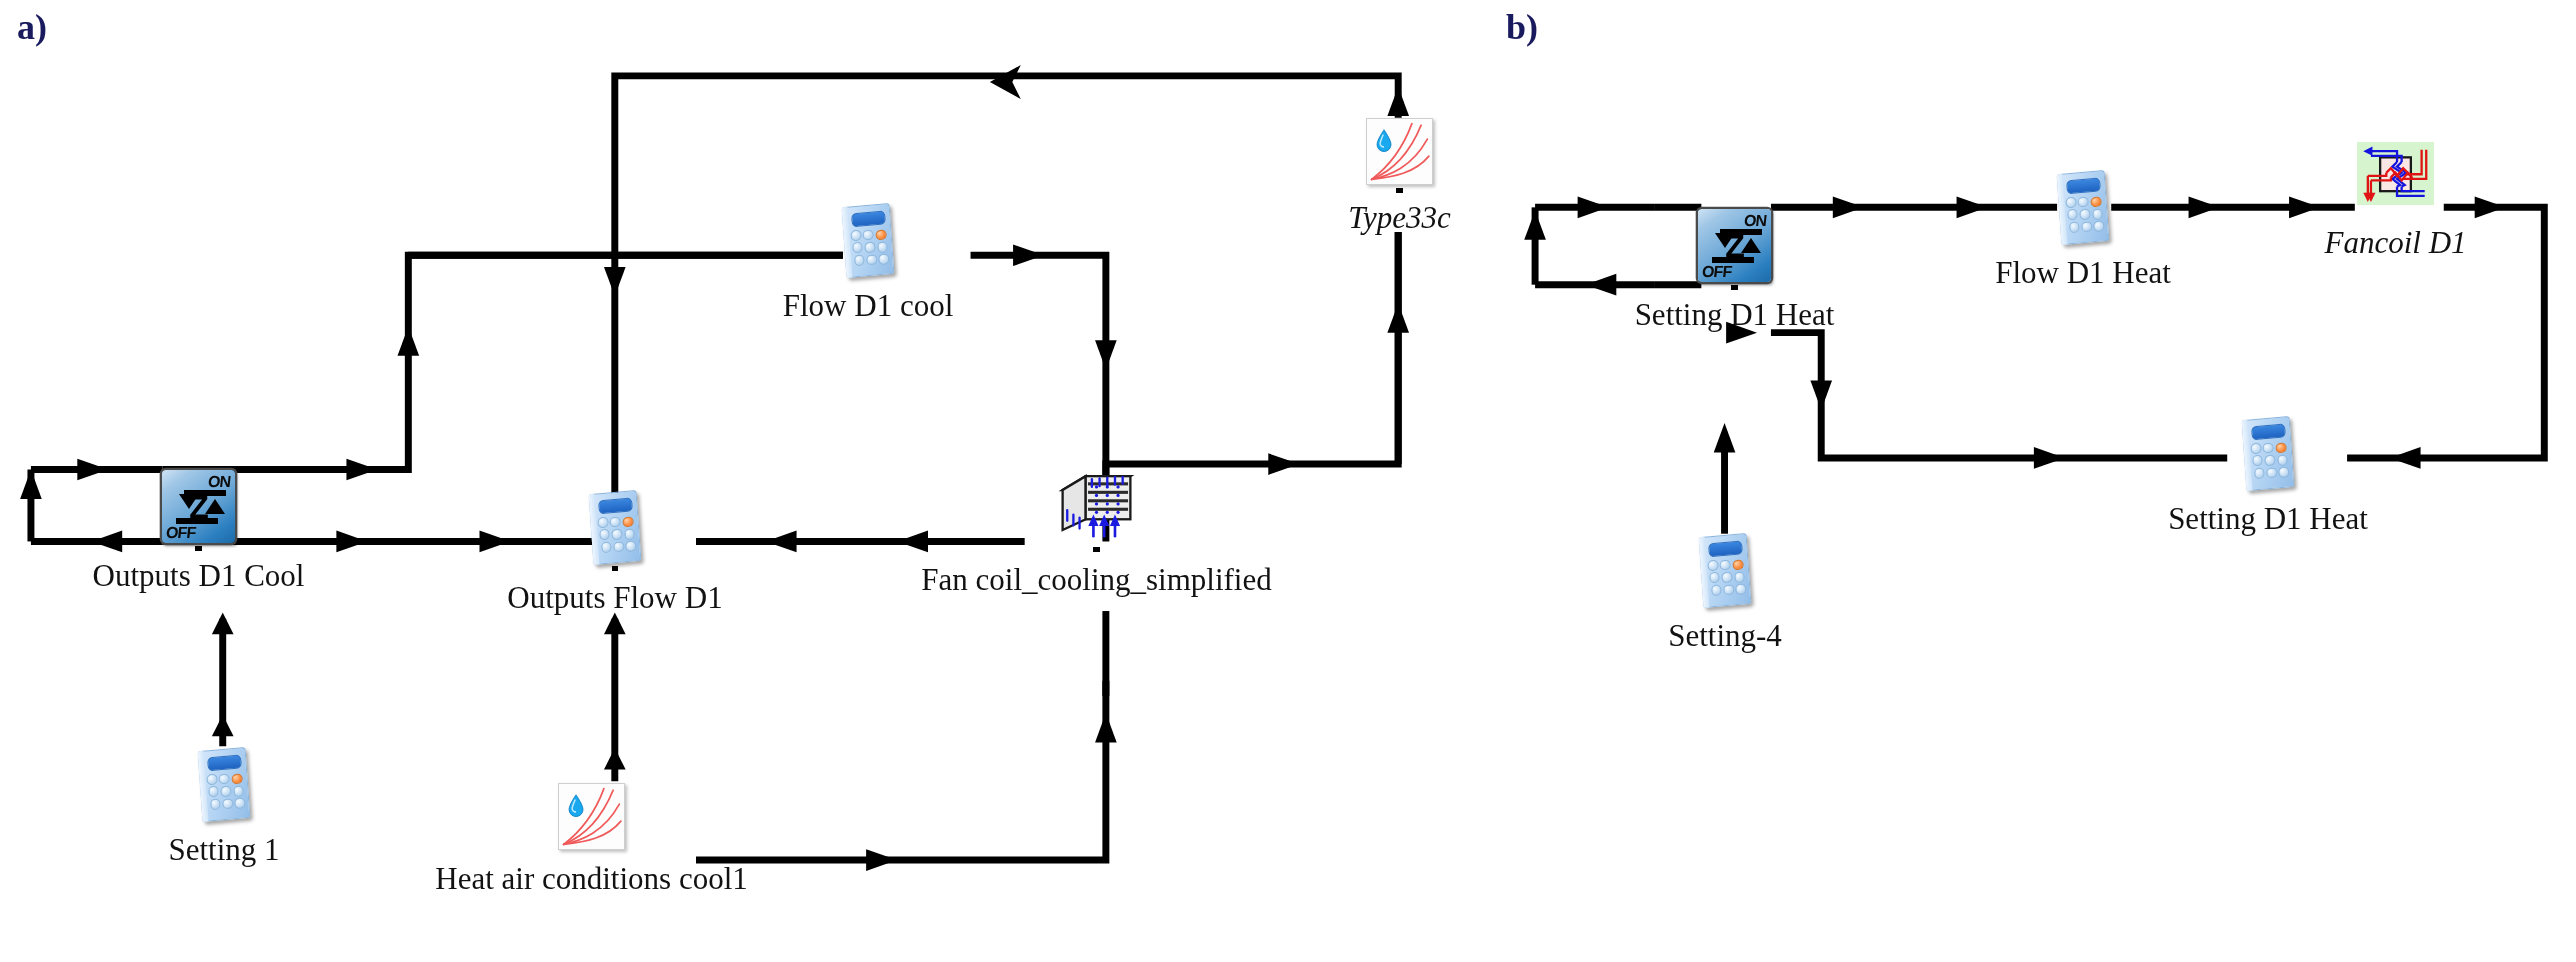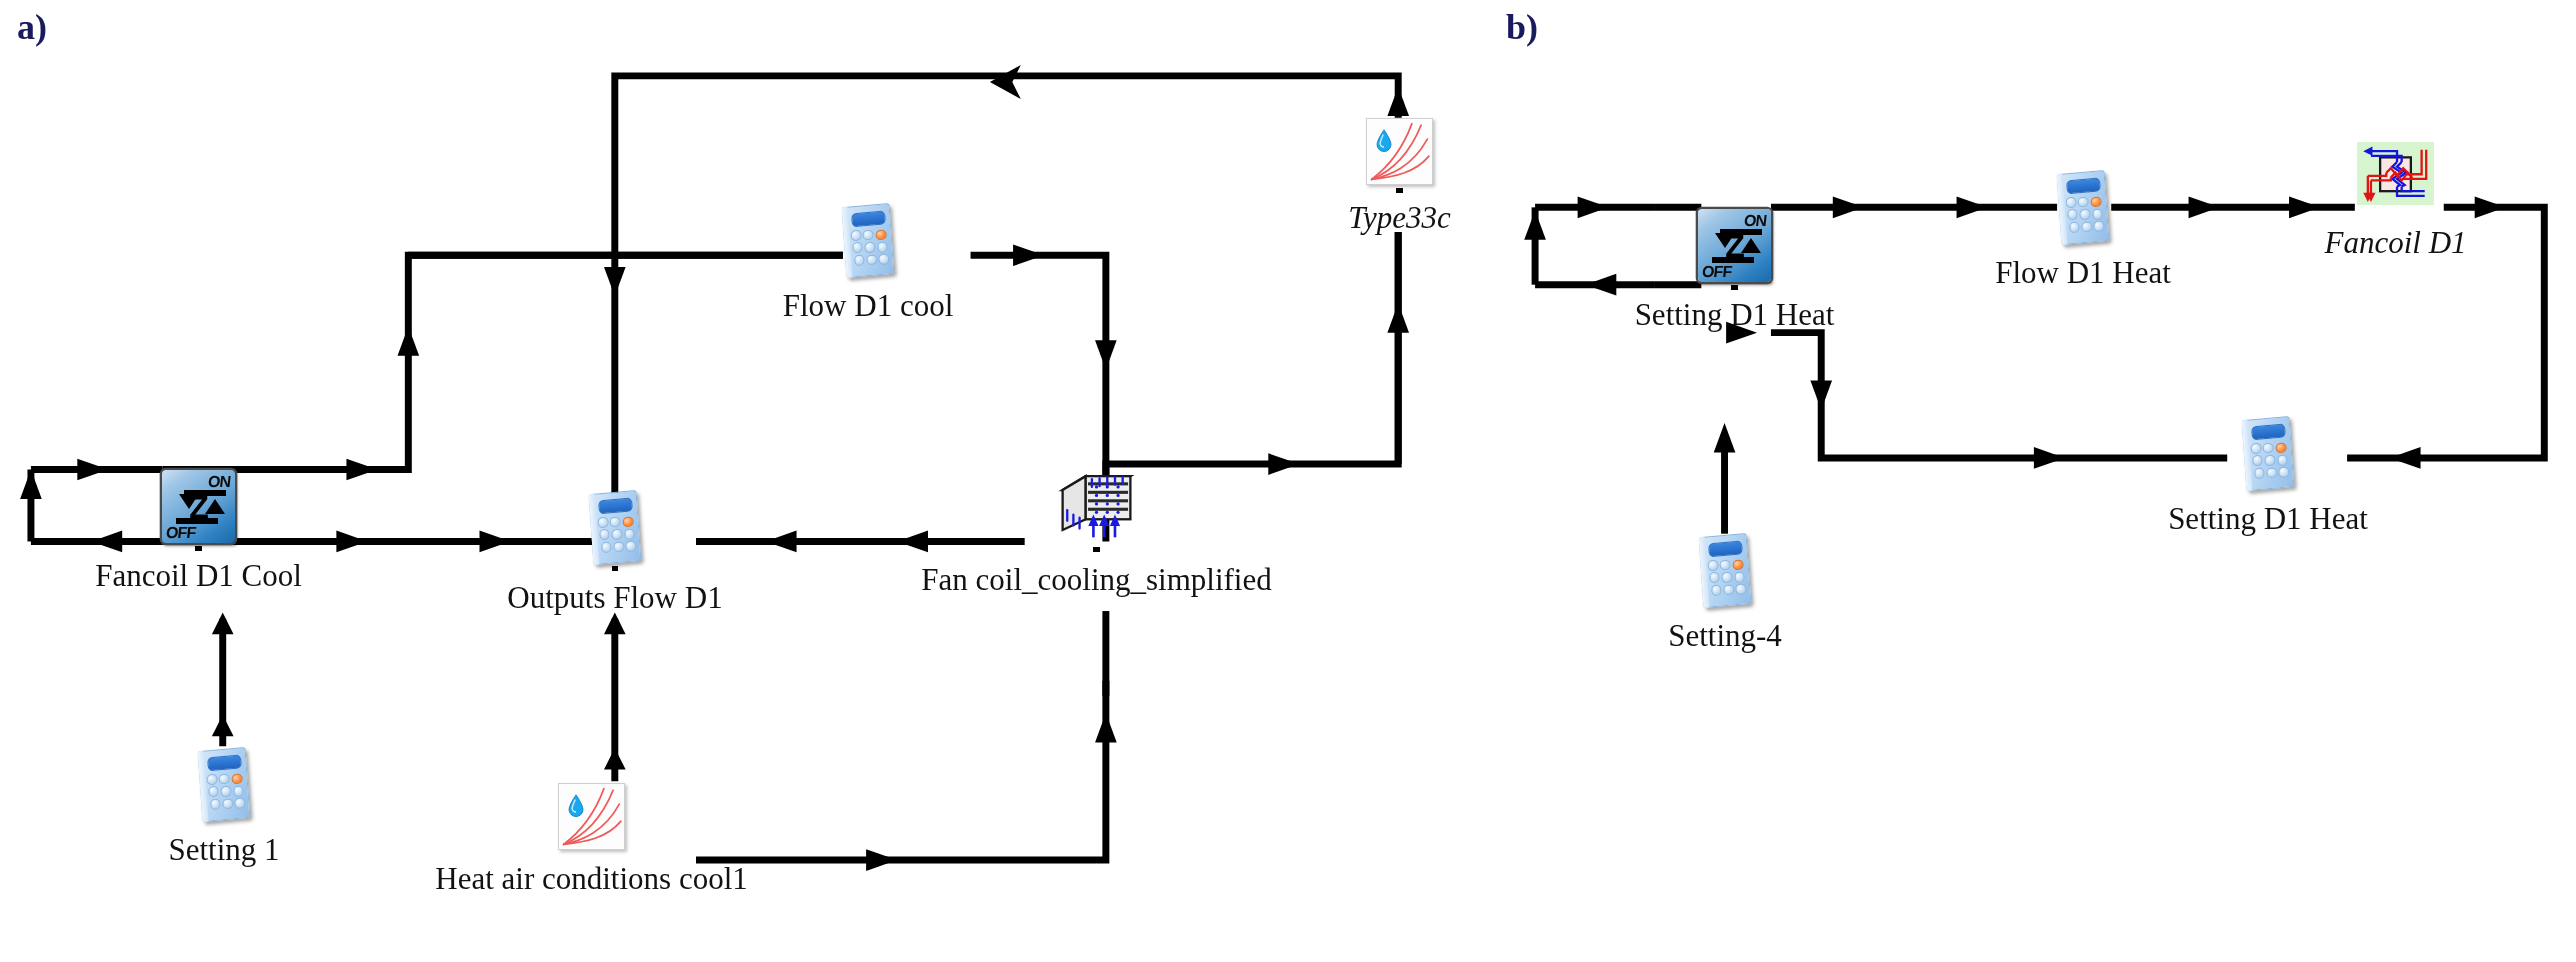--- a/index.html
+++ b/index.html
@@ -269,21 +269,21 @@
     <div class="icon ctrl">
       <div class="on">ON</div>
       <div class="off">OFF</div>
       <div class="bar-top"></div>
       <div class="bar-bot"></div>
       <div class="tri-d"></div>
       <div class="tri-u"></div>
       <div class="zglyph">Z</div>
     </div>
     <div class="dot"></div>
-    <div class="caption" style="top:90px;">Fancoil D1 Cool</div>
+    <div class="caption" style="top:90px;">Outputs D1 Cool</div>
   </div>
 
   <div class="node" style="left:200px;top:749px;">
     <div class="icon calc">
       <div class="body"></div>
       <div class="edge"></div>
       <div class="screen"></div>
       <div class="keys">
         <div class="k" style="left:0px;top:0px;"></div>
         <div class="k" style="left:12.4px;top:0.8px;"></div>

